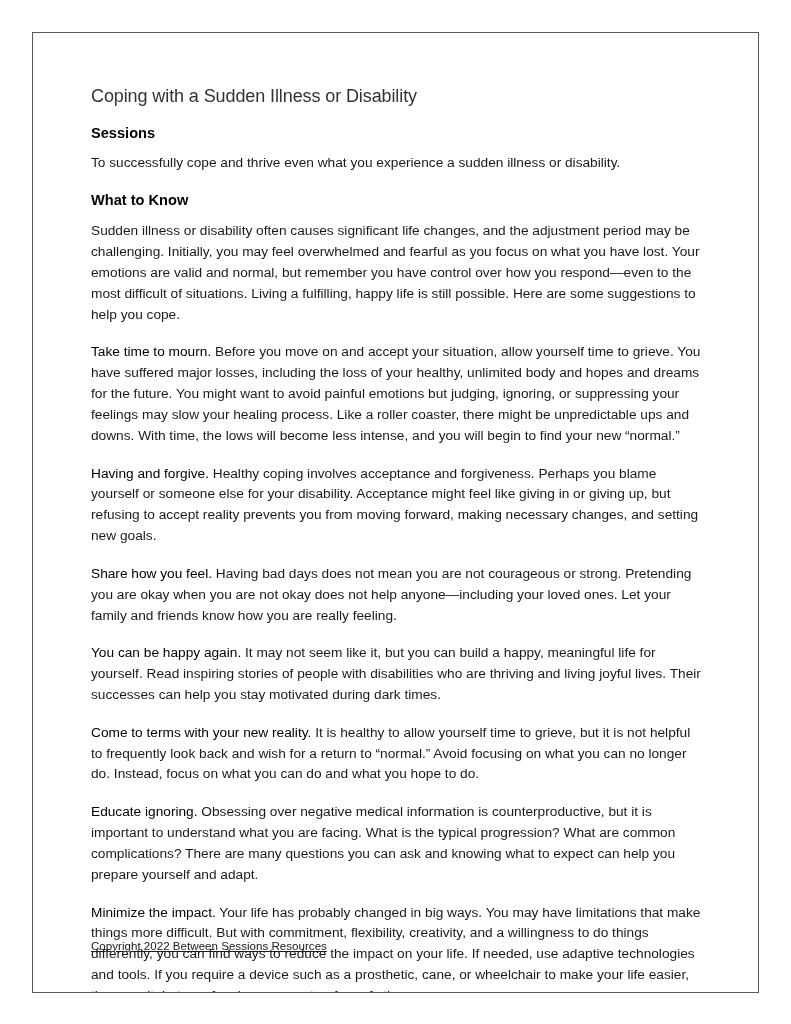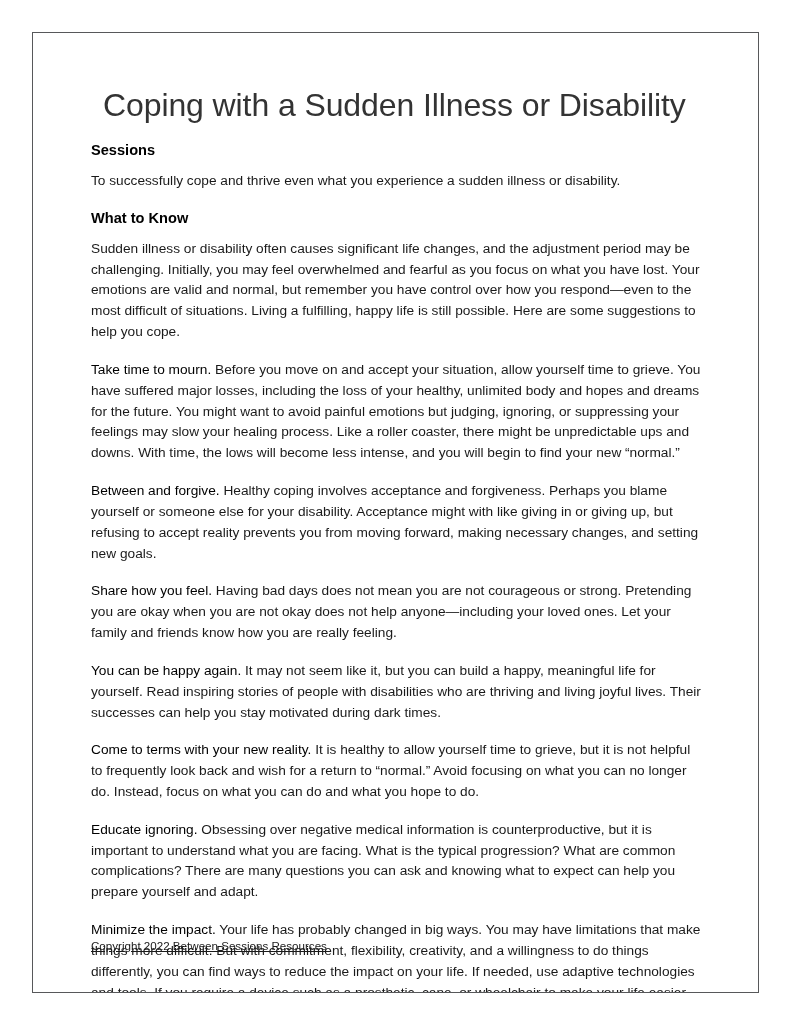--- a/index.html
+++ b/index.html
@@ -24,25 +24,25 @@
     background: #ffffff;
     overflow: hidden;
   }
   .content {
     position: absolute;
     left: 58px;
     top: 52px;
     width: 610px;
   }
   .doc-title {
-    font-size: 32px;
+    font-size: 18px;
     font-weight: 400;
     color: #333333;
     letter-spacing: -0.1px;
-    margin: 0 0 16px 12px;
+    margin: 0 0 16px 0;
     line-height: 1.25;
   }
   .section-heading {
     font-size: 14.6px;
     font-weight: bold;
     color: #000000;
     margin: 0 0 11px 0;
     line-height: 1.3;
   }
   .section-heading.spaced-top {
@@ -91,21 +91,21 @@
 
     <p class="body-para">
       <span>Sudden illness or disability often causes significant life changes, and the adjustment period may be challenging. Initially, you may feel overwhelmed and fearful as you focus on what you have lost. Your emotions are valid and normal, but remember you have control over how you respond—even to the most difficult of situations. Living a fulfilling, happy life is still possible. Here are some suggestions to help you cope.</span>
     </p>
 
     <p class="body-para">
       <span class="lead-in">Take time to mourn.</span><span> Before you move on and accept your situation, allow yourself time to grieve. You have suffered major losses, including the loss of your healthy, unlimited body and hopes and dreams for the future. You might want to avoid painful emotions but judging, ignoring, or suppressing your feelings may slow your healing process. Like a roller coaster, there might be unpredictable ups and downs. With time, the lows will become less intense, and you will begin to find your new “normal.”</span>
     </p>
 
     <p class="body-para">
-      <span class="lead-in">Between and forgive.</span><span> Healthy coping involves acceptance and forgiveness. Perhaps you blame yourself or someone else for your disability. Acceptance might with like giving in or giving up, but refusing to accept reality prevents you from moving forward, making necessary changes, and setting new goals.</span>
+      <span class="lead-in">Having and forgive.</span><span> Healthy coping involves acceptance and forgiveness. Perhaps you blame yourself or someone else for your disability. Acceptance might feel like giving in or giving up, but refusing to accept reality prevents you from moving forward, making necessary changes, and setting new goals.</span>
     </p>
 
     <p class="body-para">
       <span class="lead-in">Share how you feel.</span><span> Having bad days does not mean you are not courageous or strong. Pretending you are okay when you are </span><span class="ital">not</span><span> okay does not help anyone—including your loved ones. Let your family and friends know how you are really feeling.</span>
     </p>
 
     <p class="body-para">
       <span class="lead-in">You can be happy again.</span><span> It may not seem like it, but you can build a happy, meaningful life for yourself. Read inspiring stories of people with disabilities who are thriving and living joyful lives. Their successes can help you stay motivated during dark times.</span>
     </p>
 

